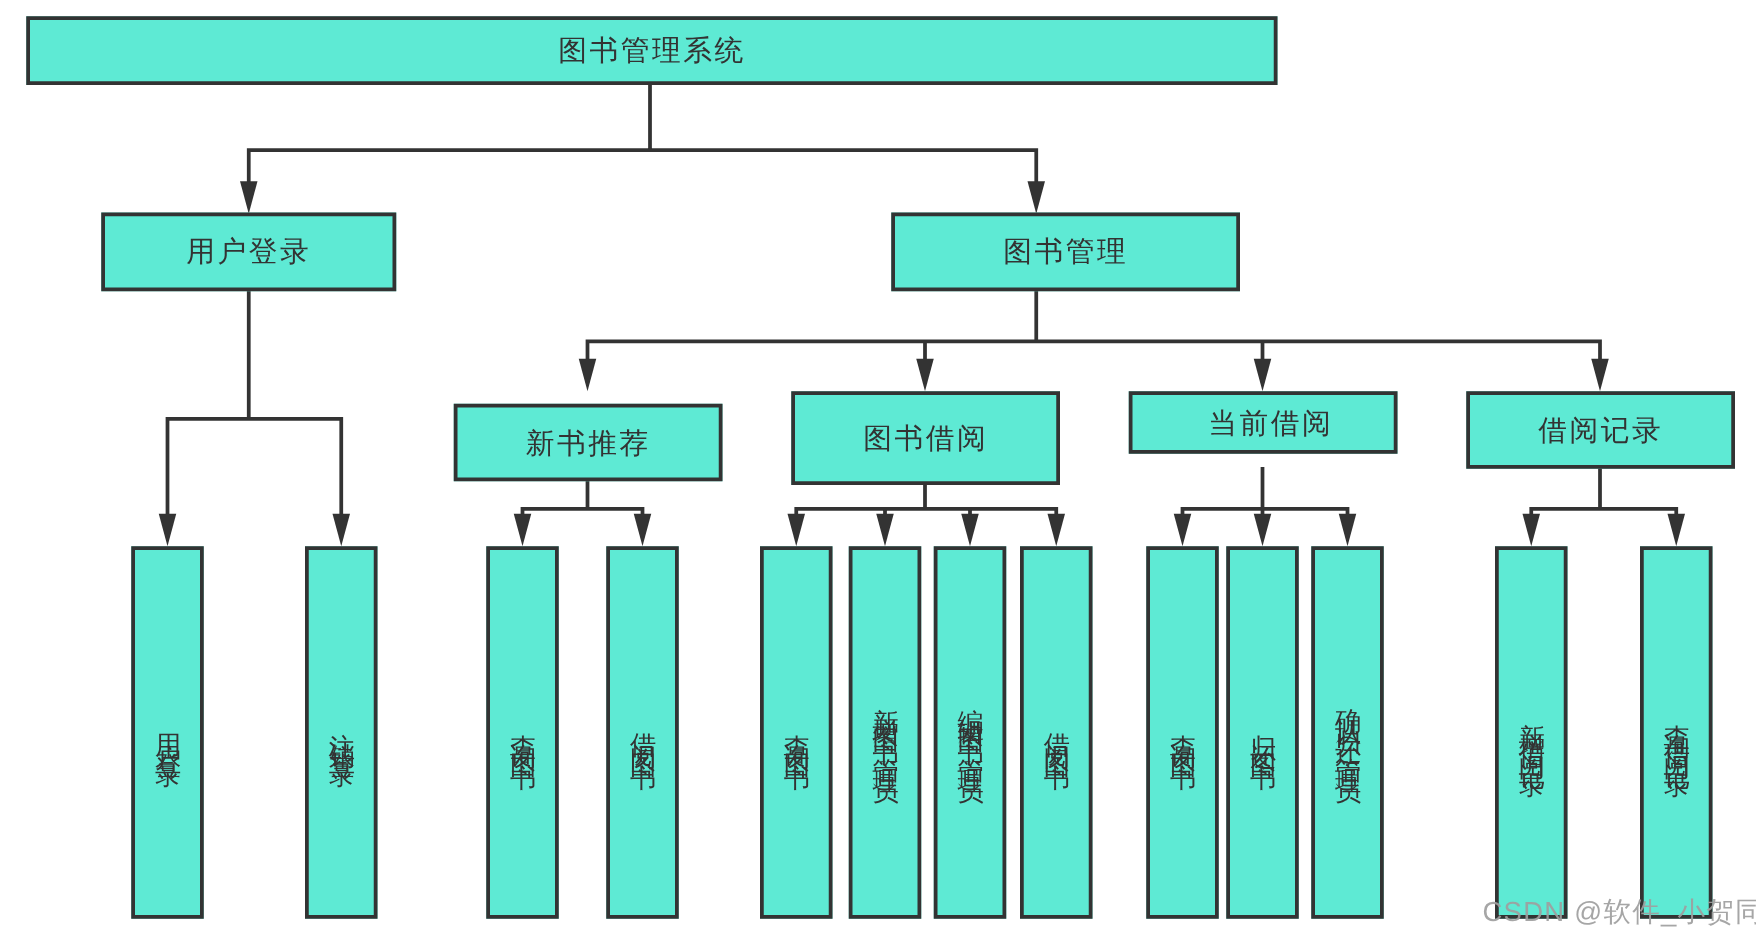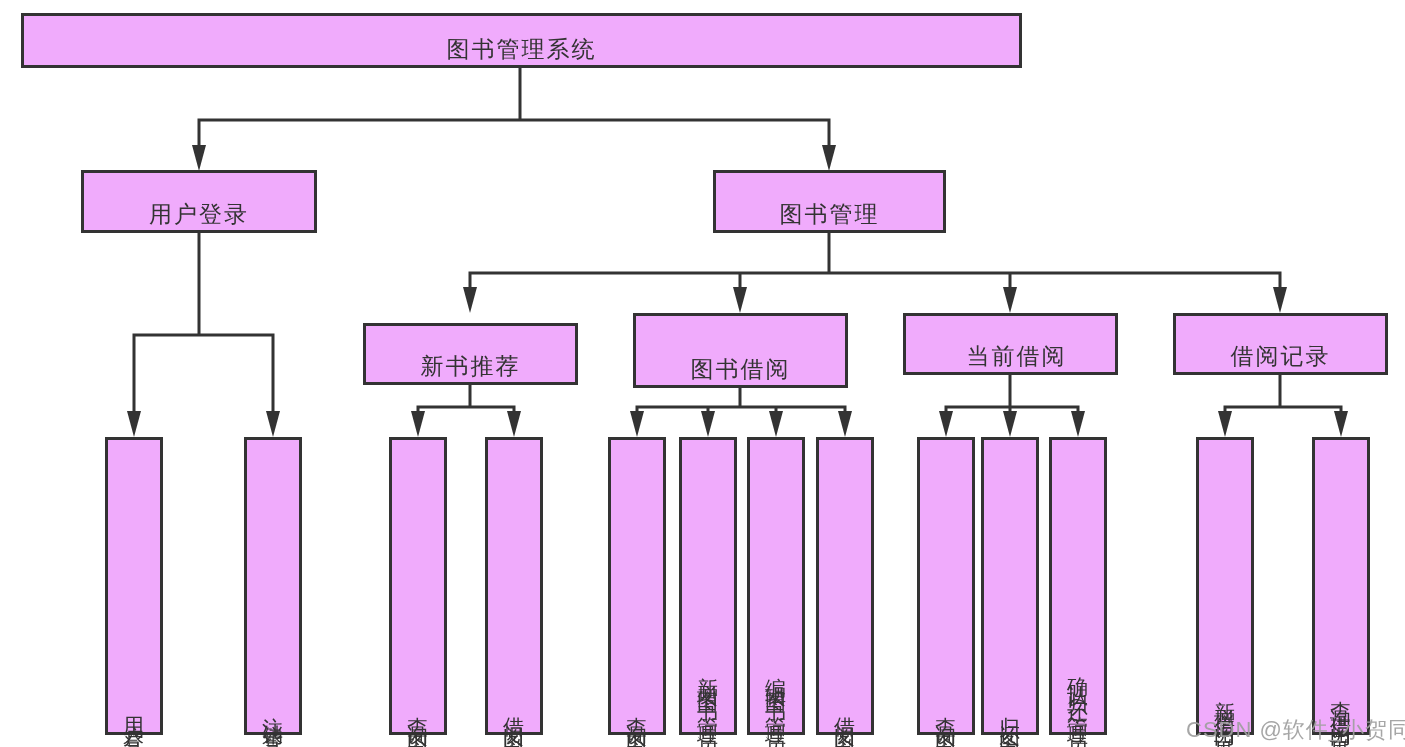--- a/index.html
+++ b/index.html
@@ -8,25 +8,25 @@
     background: #ffffff;
     position: relative;
     overflow: hidden;
     font-family: "Liberation Sans", "DejaVu Sans", sans-serif;
   }
   .connectors {
     position: absolute; left: 0; top: 0; z-index: 1;
   }
   .box {
     position: absolute;
-    background: #f0abfc;
+    background: #5eead4;
     border: 3px solid #333333;
     box-sizing: border-box;
     display: flex;
-    align-items: flex-end;
+    align-items: center;
     justify-content: center;
     color: #333333;
     z-index: 2;
   }
   .hbox .label {
     font-size: 23px;
     letter-spacing: 2px;
     white-space: nowrap;
   }
   .vbox { width: 58px; height: 298px; }
@@ -84,31 +84,31 @@
   </g>
 </svg>
 
 <div class="box hbox" style="left:21px;top:13px;width:1001px;height:55px;">
   <span class="label">图书管理系统</span>
 </div>
 
 <div class="box hbox" style="left:81px;top:170px;width:236px;height:63px;">
   <span class="label">用户登录</span>
 </div>
-<div class="box hbox" style="left:713px;top:170px;width:233px;height:63px;">
+<div class="box hbox" style="left:713px;top:170px;width:279px;height:63px;">
   <span class="label">图书管理</span>
 </div>
 
 <div class="box hbox" style="left:363px;top:313px;width:215px;height:62px;margin-top:10px;">
   <span class="label">新书推荐</span>
 </div>
 <div class="box hbox" style="left:633px;top:313px;width:215px;height:75px;">
   <span class="label">图书借阅</span>
 </div>
-<div class="box hbox" style="left:903px;top:313px;width:215px;height:62px;padding-left:12px;">
+<div class="box hbox" style="left:903px;top:313px;width:215px;height:50px;padding-left:12px;">
   <span class="label">当前借阅</span>
 </div>
 <div class="box hbox" style="left:1173px;top:313px;width:215px;height:62px;">
   <span class="label">借阅记录</span>
 </div>
 
 <div class="box vbox" style="left:105px;top:437px;">
   <span class="vlabel">用户登录</span>
 </div>
 <div class="box vbox" style="left:244px;top:437px;">

